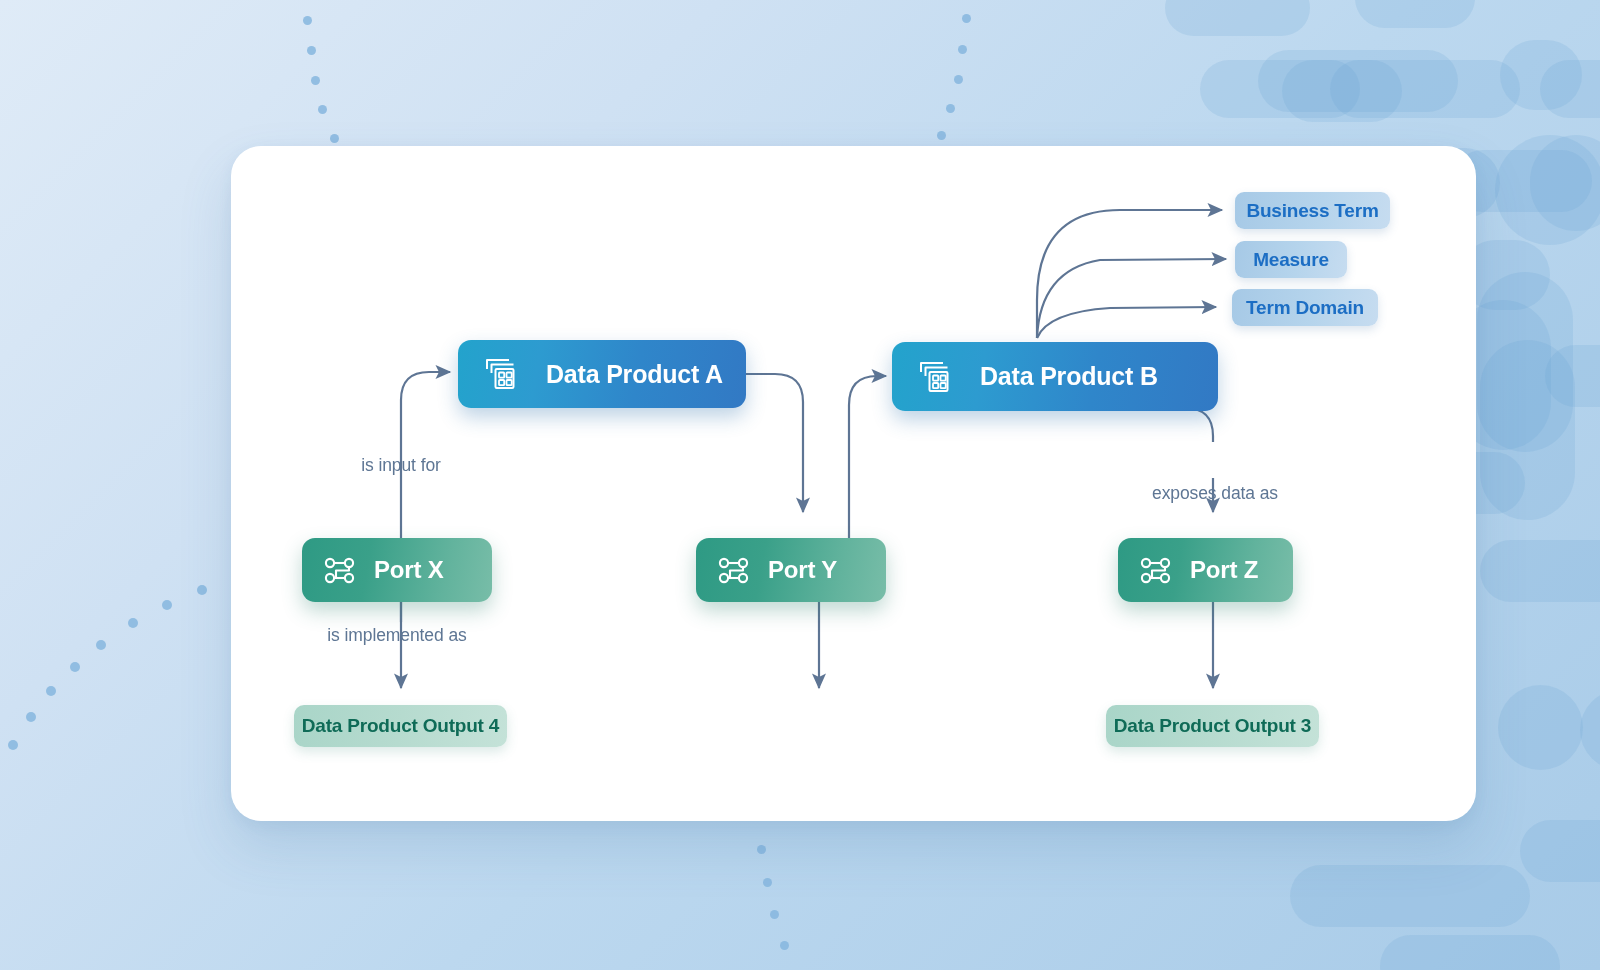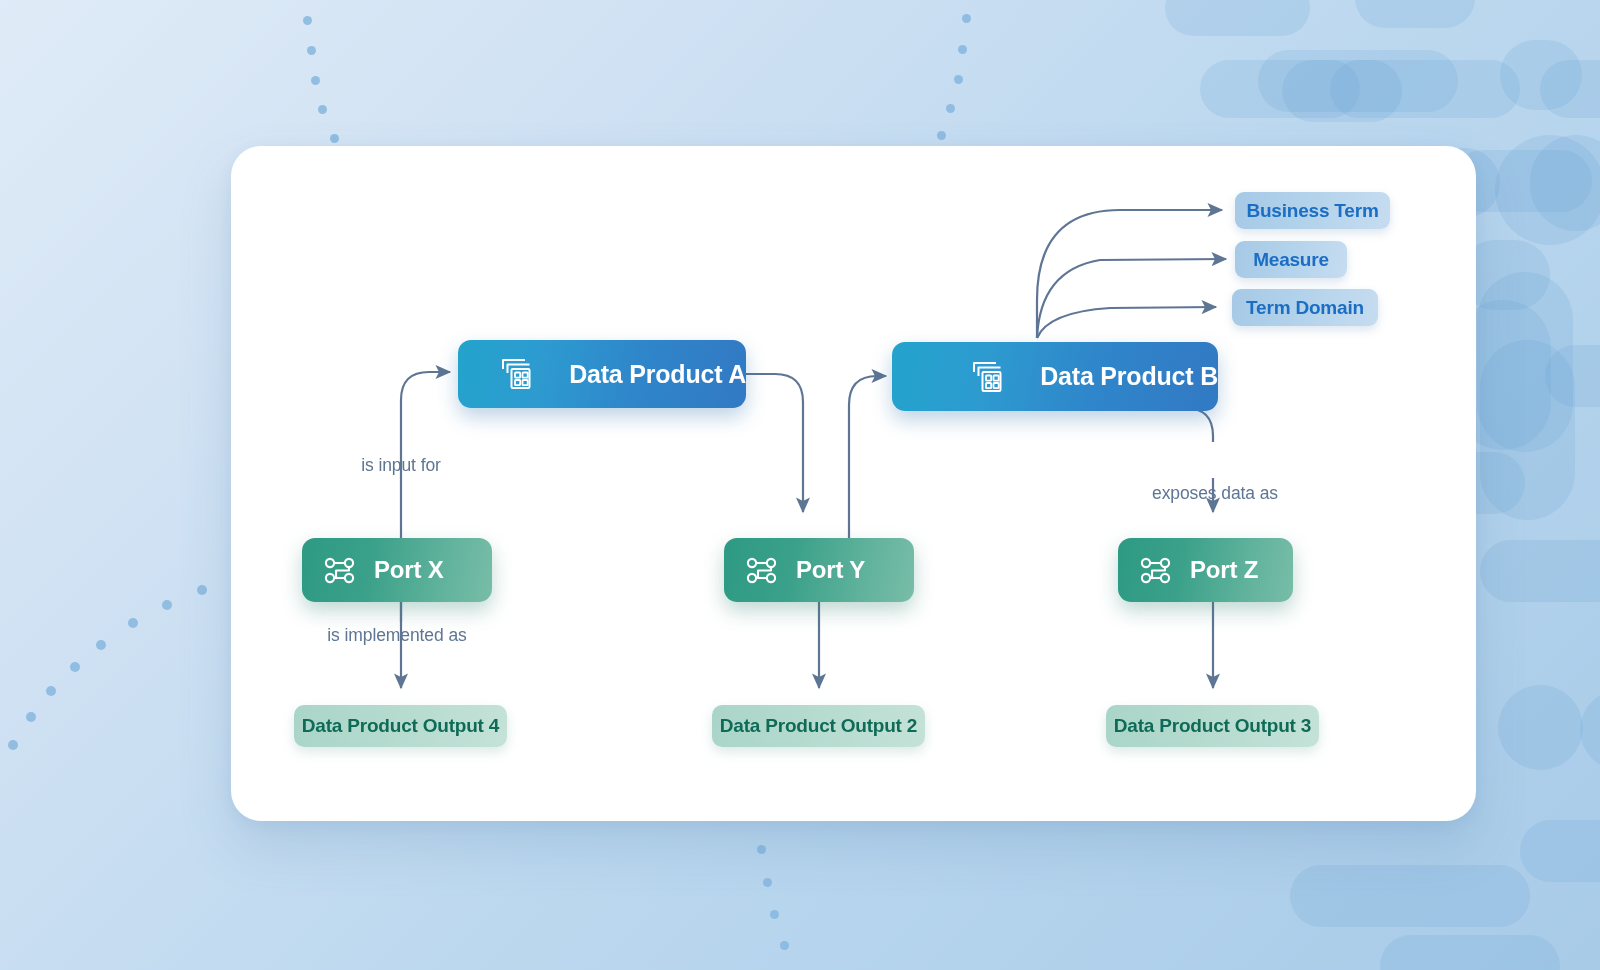--- a/index.html
+++ b/index.html
@@ -70,22 +70,21 @@
     display: flex;
     align-items: center;
     box-sizing: border-box;
   }
 
   .node-product {
     border-radius: 13px;
     background: linear-gradient(100deg, #23a3cc 0%, #2d9bd0 28%, #2f86ca 62%, #3279c4 100%);
     box-shadow: 0 9px 20px rgba(40,110,170,0.30);
     padding-left: 22px;
-    gap: 35px;
-    justify-content: flex-end;
+    gap: 28px;
   }
 
   .node-port {
     border-radius: 13px;
     background: linear-gradient(100deg, #2e9a84 0%, #3aa089 35%, #62b39d 75%, #78bda8 100%);
     box-shadow: 0 9px 20px rgba(46,130,110,0.30);
     padding-left: 20px;
     gap: 16px;
   }
 
@@ -304,21 +303,21 @@
         <circle cx="8" cy="26" r="4.1"></circle>
         <circle cx="27" cy="26" r="4.1"></circle>
         <path d="M12.1,11 L22.9,11"></path>
         <path d="M12.1,26 L22.9,26"></path>
         <path d="M27,15.1 L27,18.5 L14,18.5 L14,26" stroke-linejoin="round" stroke-linecap="round"></path>
       </g>
     </svg>
     <span class="node-label" style="font-size:24px;">Port X</span>
   </div>
 
-  <div class="node node-port" style="left:724px;top:538px;width:190px;height:64px;">
+  <div class="node node-port" style="left:696px;top:538px;width:190px;height:64px;">
     <svg class="node-icon" width="36" height="36" viewBox="0 0 36 36">
       <g fill="none" stroke="#ffffff" stroke-width="2.1">
         <circle cx="8" cy="11" r="4.1"></circle>
         <circle cx="27" cy="11" r="4.1"></circle>
         <circle cx="8" cy="26" r="4.1"></circle>
         <circle cx="27" cy="26" r="4.1"></circle>
         <path d="M12.1,11 L22.9,11"></path>
         <path d="M12.1,26 L22.9,26"></path>
         <path d="M27,15.1 L27,18.5 L14,18.5 L14,26" stroke-linejoin="round" stroke-linecap="round"></path>
       </g>
@@ -337,23 +336,20 @@
         <path d="M12.1,26 L22.9,26"></path>
         <path d="M27,15.1 L27,18.5 L14,18.5 L14,26" stroke-linejoin="round" stroke-linecap="round"></path>
       </g>
     </svg>
     <span class="node-label" style="font-size:24px;">Port Z</span>
   </div>
 
   <div class="chip-output" style="left:294px;top:705px;width:213px;height:42px;">
     <span>Data Product Output 4</span>
   </div>
-  <div class="chip-output" style="left:712px;top:705px;width:213px;height:42px;">
-    <span>Data Product Output 2</span>
-  </div>
   <div class="chip-output" style="left:1106px;top:705px;width:213px;height:42px;">
     <span>Data Product Output 3</span>
   </div>
 
   <div class="edge-label" style="left:401px;top:455px;text-align:right;">
     <span>is input for</span>
   </div>
   <div class="edge-label" style="left:397px;top:625px;">
     <span>is implemented as</span>
   </div>

